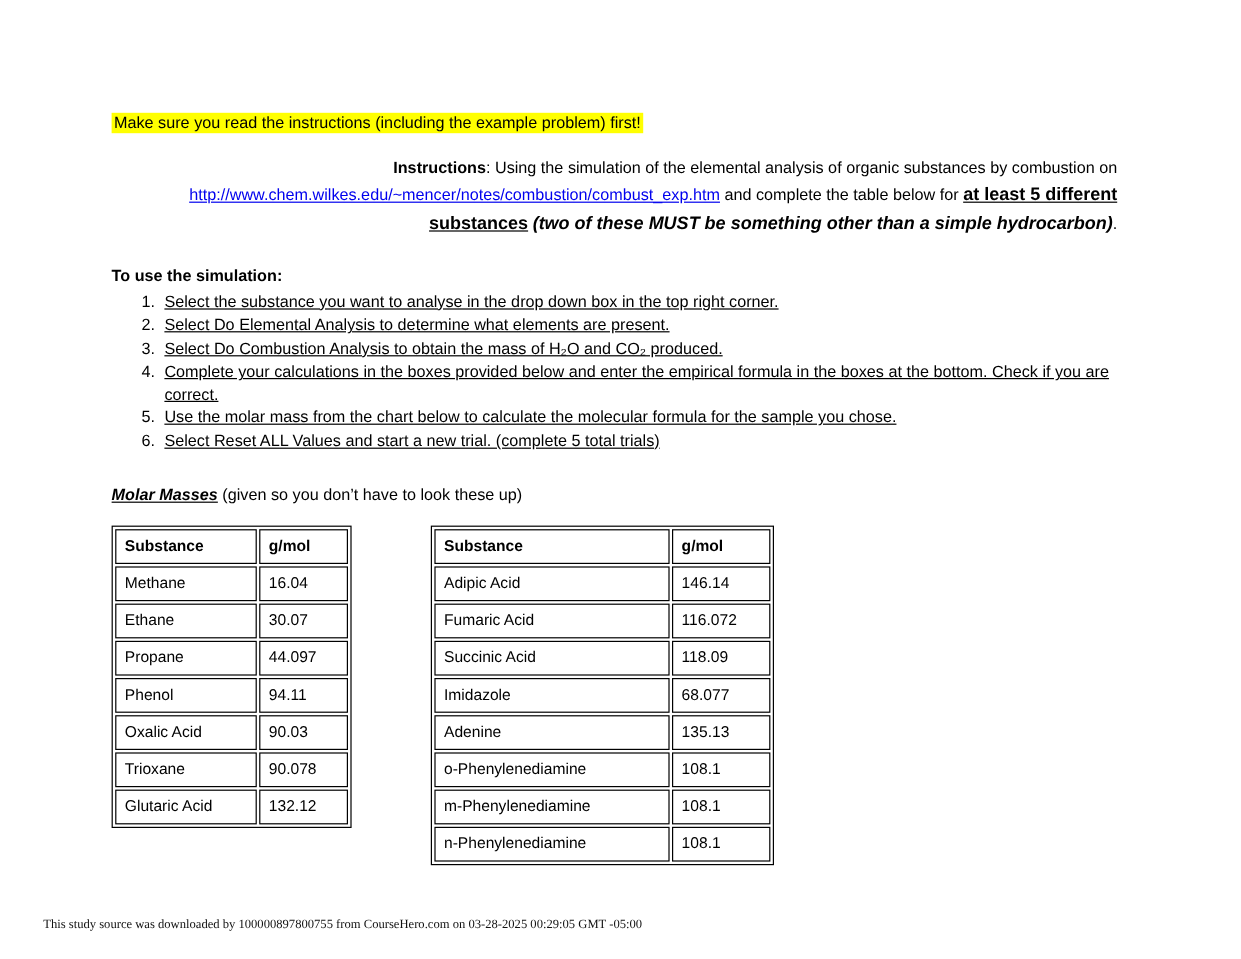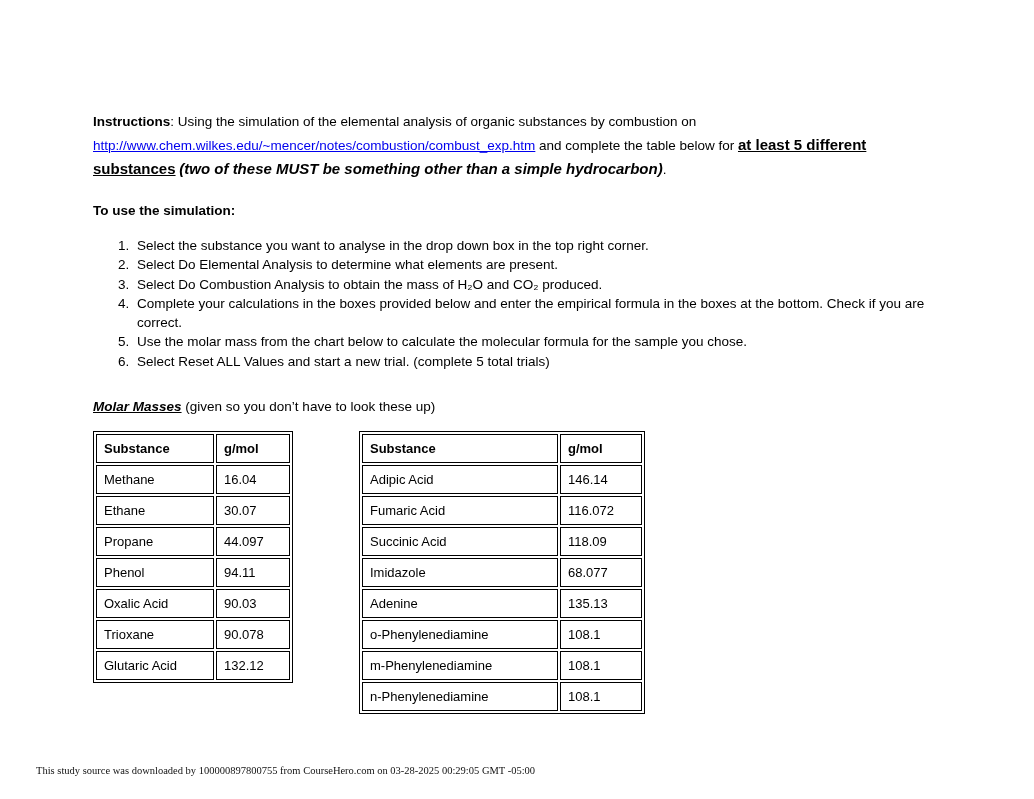--- a/index.html
+++ b/index.html
@@ -8,28 +8,28 @@
     background:#ffffff;
     font-family:"Liberation Sans","DejaVu Sans",sans-serif;
     color:#000;
   }
   .page { position:relative; width:1034px; height:799px; background:#fff; overflow:hidden; }
   .content { position:absolute; left:93px; top:94px; width:842px; font-size:13.5px; line-height:1.35; }
 
   .notice-line { margin:0; }
   .hl { background:#ffff00; padding:1px 2px; }
 
-  .instructions { margin:17px 0 0 0; line-height:1.62; width:838px; }
+  .instructions { margin:17px 0 0 0; line-height:1.62; width:838px;text-align:right; }
   .link { color:#0000ee; text-decoration:underline; cursor:pointer; }
   .strong-underline { font-weight:bold; text-decoration:underline; font-size:15px; }
   .strong-italic { font-weight:bold; font-style:italic; font-size:15px; }
 
   .steps { margin-top:21px; }
   .steps-heading { font-weight:bold; }
-  .steps ol { margin:16px 0 0 0; padding-left:40px; }
+  .steps ol { margin:4px 0 0 0; padding-left:40px;text-decoration:underline; }
   .steps li { margin:0 0 1px 0; line-height:18.5px; padding-left:4px; }
 
   .molar-heading { margin-top:27px; }
   .strong-underline-sm { font-weight:bold; text-decoration:underline;font-style:italic; }
 
   .tables { display:flex; gap:66px; margin-top:15px; align-items:flex-start; }
   .mm-table { border-collapse:separate; border-spacing:2px; border:1px solid #000; table-layout:fixed; }
   .mm-table th, .mm-table td {
     border:1px solid #000;
     padding:4px 7px;
@@ -49,20 +49,23 @@
     font-family:"Liberation Serif","DejaVu Serif",serif;
     font-size:10.5px; color:#111; white-space:nowrap;
   }
 </style>
 </head>
 <body>
 
 <div class="page">
   <div class="content">
 
+    <div class="notice-line">
+      <span class="hl">Make sure you read the instructions (including the example problem) first!</span>
+    </div>
 
     <p class="instructions"><b>Instructions</b><span>: Using the simulation of the elemental analysis of organic substances by combustion on </span><a class="link">http://www.chem.wilkes.edu/~mencer/notes/combustion/combust_exp.htm</a><span> and complete the table below for </span><span class="strong-underline">at least 5 different substances</span><span> </span><span class="strong-italic">(two of these MUST be something other than a simple hydrocarbon)</span><span>.</span></p>
 
     <div class="steps">
       <div class="steps-heading">To use the simulation:</div>
       <ol>
         <li>Select the substance you want to analyse in the drop down box in the top right corner.</li>
         <li>Select Do Elemental Analysis to determine what elements are present.</li>
         <li>Select Do Combustion Analysis to obtain the mass of H₂O and CO₂ produced.</li>
         <li>Complete your calculations in the boxes provided below and enter the empirical formula in the boxes at the bottom. Check if you are correct.</li>

